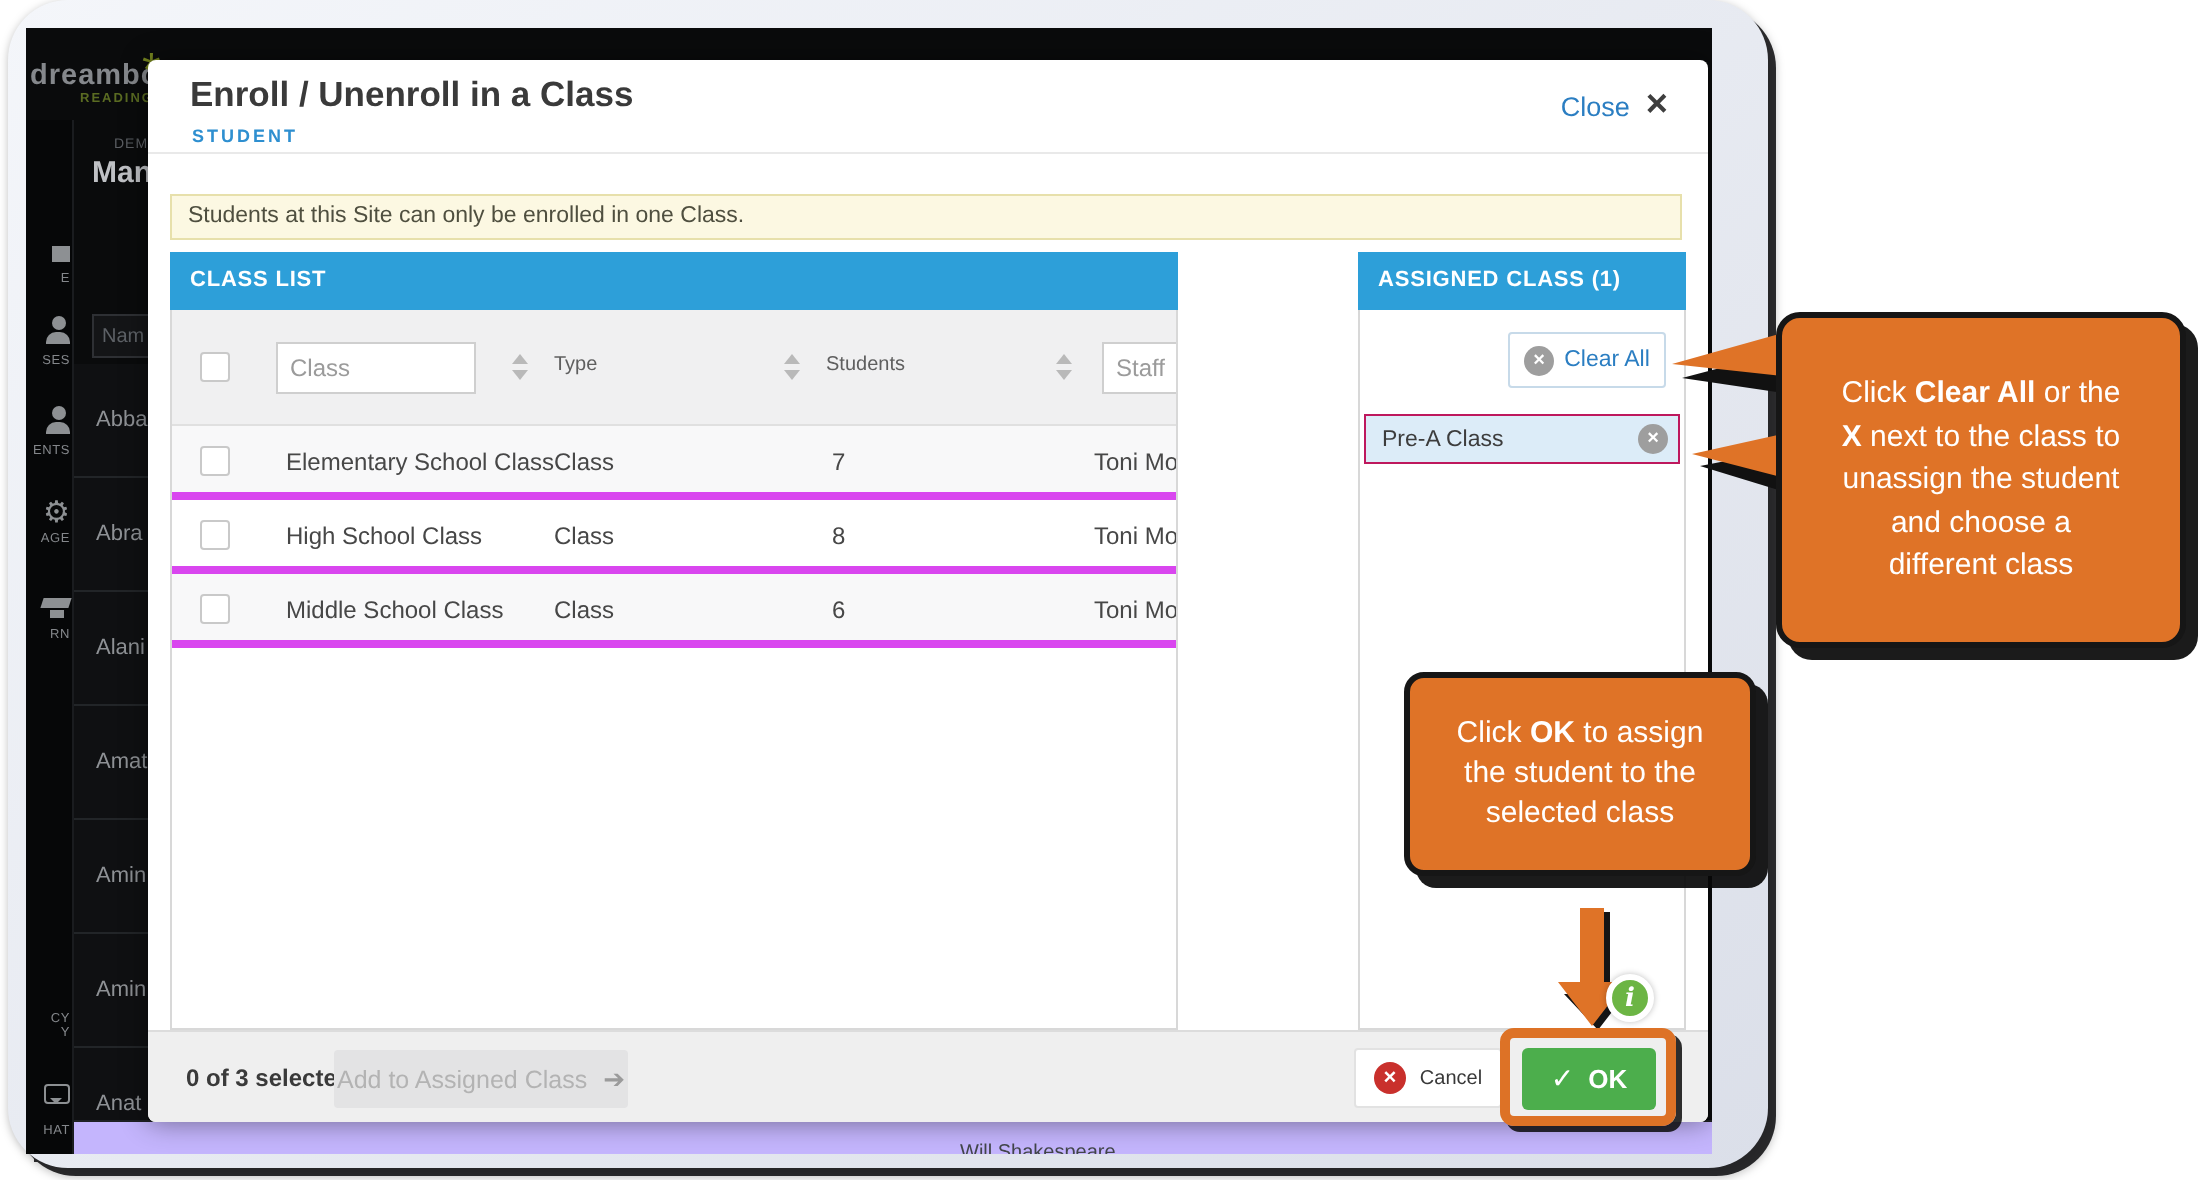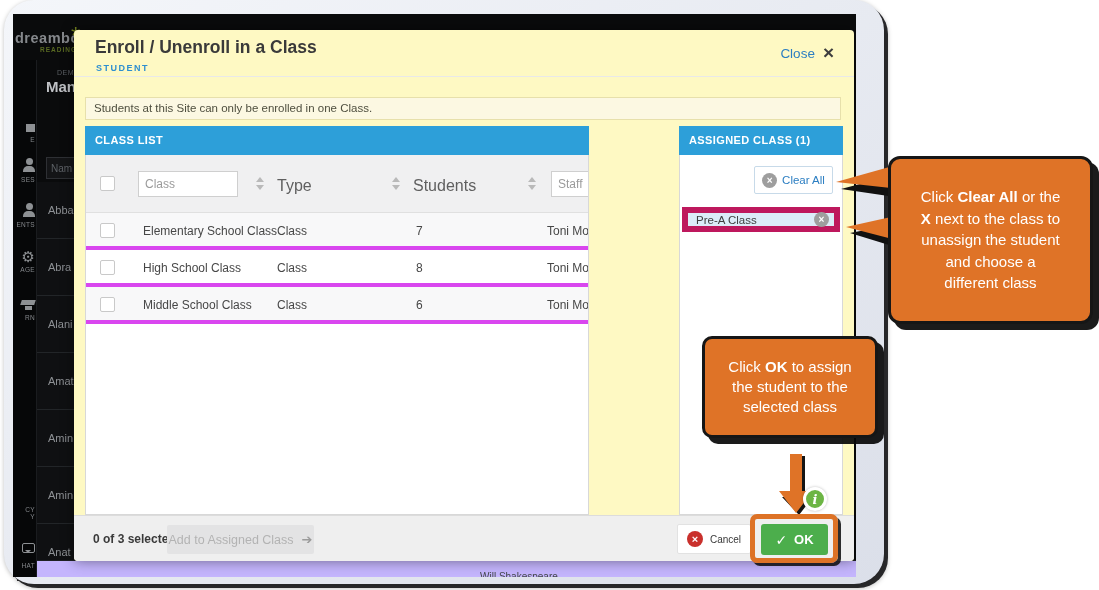--- a/index.html
+++ b/index.html
@@ -34,56 +34,56 @@
   .bg-kicker { position:absolute; left:44px; top:55px; font-size:7px; color:#5b5e63; letter-spacing:.5px; }
   .bg-title { position:absolute; left:33px; top:64px; font-size:15px; font-weight:700; color:#bfc1c5; }
   .name-filter { position:absolute; left:33px; top:143px; width:29px; height:22px; background:#141517; border:1px solid #2e3034; color:#5d6166; font-size:10px; padding:0 0 0 4px; outline:none; }
   .name-filter::placeholder { color:#5d6166; }
   .student-list { position:absolute; left:24px; top:168px; width:37px; height:378px; overflow:hidden; }
   .bg-row { height:57px; border-bottom:1px solid #222528; display:flex; align-items:center; padding-left:11px; font-size:11px; color:#8e9195; background:#0f1012; }
   .bottom-strip { position:absolute; left:24px; top:546px; width:819px; height:17px; background:#c4b5fd; border-top:1px solid #1f2124; }
   .bg-footer-link { position:absolute; left:443px; top:10px; font-size:10px; color:#42464a; text-decoration:underline; }
 
   
-  .modal { position:absolute; left:61px; top:16px; width:780px; height:531px; background:#fef9c3; border-radius:4px; box-shadow:0 0 14px rgba(0,0,0,.45); }
+  .modal { position:absolute; left:61px; top:16px; width:780px; height:531px; background:#ffffff; border-radius:4px; box-shadow:0 0 14px rgba(0,0,0,.45); }
   .modal-title { position:absolute; left:21px; top:7px; font-size:17.5px; font-weight:600; color:#3a3a3a; }
   .modal-subtitle { position:absolute; left:22px; top:33px; font-size:9px; font-weight:700; color:#2e8fd0; letter-spacing:1.5px; }
   .close-btn { position:absolute; right:20px; top:15px; cursor:pointer; display:flex; align-items:center; gap:8px; }
   .close-label { font-size:13.5px; color:#2b7ec2; }
   .close-x { font-size:19px; font-weight:700; color:#3e3e3e; line-height:16px; }
   .modal-hr { position:absolute; left:0; top:46px; width:780px; height:1px; background:#e9e9e9; }
   .notice { position:absolute; left:11px; top:67px; width:756px; height:23px; background:#fcf8e2; border:1px solid #e7e0ab; font-size:11.5px; color:#4f4f3f; line-height:21px; padding-left:8px; }
 
   .panel-head { height:29px; background:#2d9fd9; color:#fff; font-size:11px; font-weight:700; line-height:29px; padding-left:10px; letter-spacing:.4px; }
   .panel-body { position:relative; background:#fff; border:1px solid #d8d8d8; border-top:none; height:360px; overflow:hidden; }
   .class-panel { position:absolute; left:11px; top:96px; width:504px; }
   .assigned-panel { position:absolute; left:605px; top:96px; width:164px; }
 
   .filter-row { position:relative; height:58px; background:#f0f0f1; border-bottom:1px solid #e0e0e0; }
   .cb { position:absolute; width:15px; height:15px; background:#fff; border:1px solid #c9c9c9; border-radius:2px; }
   .f-input { position:absolute; height:26px; background:#fff; border:1px solid #cfcfcf; font-size:12px; color:#444; padding:0 6px; outline:none; }
   .f-input::placeholder { color:#9b9b9b; }
-  .f-label { position:absolute; font-size:16px; color:#5f5f5f; }
+  .f-label { position:absolute; font-size:10px; color:#5f5f5f; }
   .sort { position:absolute; display:flex; flex-direction:column; gap:3px; cursor:pointer; }
   .sort i { display:block; width:0; height:0; border-left:4px solid transparent; border-right:4px solid transparent; }
   .sort .up { border-bottom:5px solid #b9b9b9; }
   .sort .dn { border-top:5px solid #b9b9b9; }
 
   .t-row { position:relative; height:37px; border-bottom:4px solid #d946ef; font-size:12px; color:#474747; }
   .t-row.odd { background:#f8f8f9; }
   .t-row .cb { left:14px; top:10px; }
   .c-name { position:absolute; left:57px; top:11px; }
   .c-type { position:absolute; left:191px; top:11px; }
   .c-students { position:absolute; left:330px; top:11px; }
   .c-staff { position:absolute; left:461px; top:11px; width:123px; white-space:nowrap; overflow:hidden; }
 
   .gray-x { width:15px; height:15px; border-radius:50%; background:#9e9e9e; color:#fff; font-size:10px; font-weight:700; line-height:15px; text-align:center; flex:none; }
   .clear-btn { position:absolute; right:9px; top:11px; width:79px; height:28px; background:#fff; border:1px solid #c7dae9; border-radius:2px; display:flex; align-items:center; justify-content:center; gap:5px; cursor:pointer; }
   .clear-label { font-size:11.5px; color:#2b7ec2; }
-  .assigned-item { position:absolute; left:2px; top:52px; right:2px; height:25px; background:#dcecf8; border:6px solid #be185d; display:flex; align-items:center; padding:0 5px; }
+  .assigned-item { position:absolute; left:2px; top:52px; right:2px; height:25px; background:#dcecf8; border:1px solid #be185d; display:flex; align-items:center; padding:0 5px; }
   .item-label { flex:1; font-size:11.5px; color:#3d3d3d; padding-left:3px; }
 
   .modal-footer { position:absolute; left:0; top:485px; width:780px; height:46px; background:#efefef; border-top:1px solid #dcdcdc; border-radius:0 0 4px 4px; }
   .sel-text { position:absolute; left:19px; top:16px; font-size:12px; font-weight:700; color:#3a3a3a; }
   .add-btn { position:absolute; left:93px; top:9px; width:147px; height:29px; background:#e3e3e4; border-radius:2px; display:flex; align-items:center; justify-content:center; gap:8px; font-size:12.5px; color:#b3b3b3; cursor:default; }
   .add-arrow { color:#9b9b9b; font-size:13px; }
   .cancel-btn { position:absolute; left:603px; top:8px; width:74px; height:30px; background:#fff; border:1px solid #e2e2e2; border-radius:2px; display:flex; align-items:center; justify-content:center; gap:7px; cursor:pointer; }
   .red-x { width:16px; height:16px; border-radius:50%; background:#c9302c; color:#fff; font-size:11px; font-weight:700; line-height:16px; text-align:center; }
   .cancel-label { font-size:10px; color:#383838; }
   .ok-btn { position:absolute; left:687px; top:8px; width:67px; height:31px; background:#4cae4c; border-radius:3px; display:flex; align-items:center; justify-content:center; gap:7px; color:#fff; font-size:13px; font-weight:700; cursor:pointer; }

